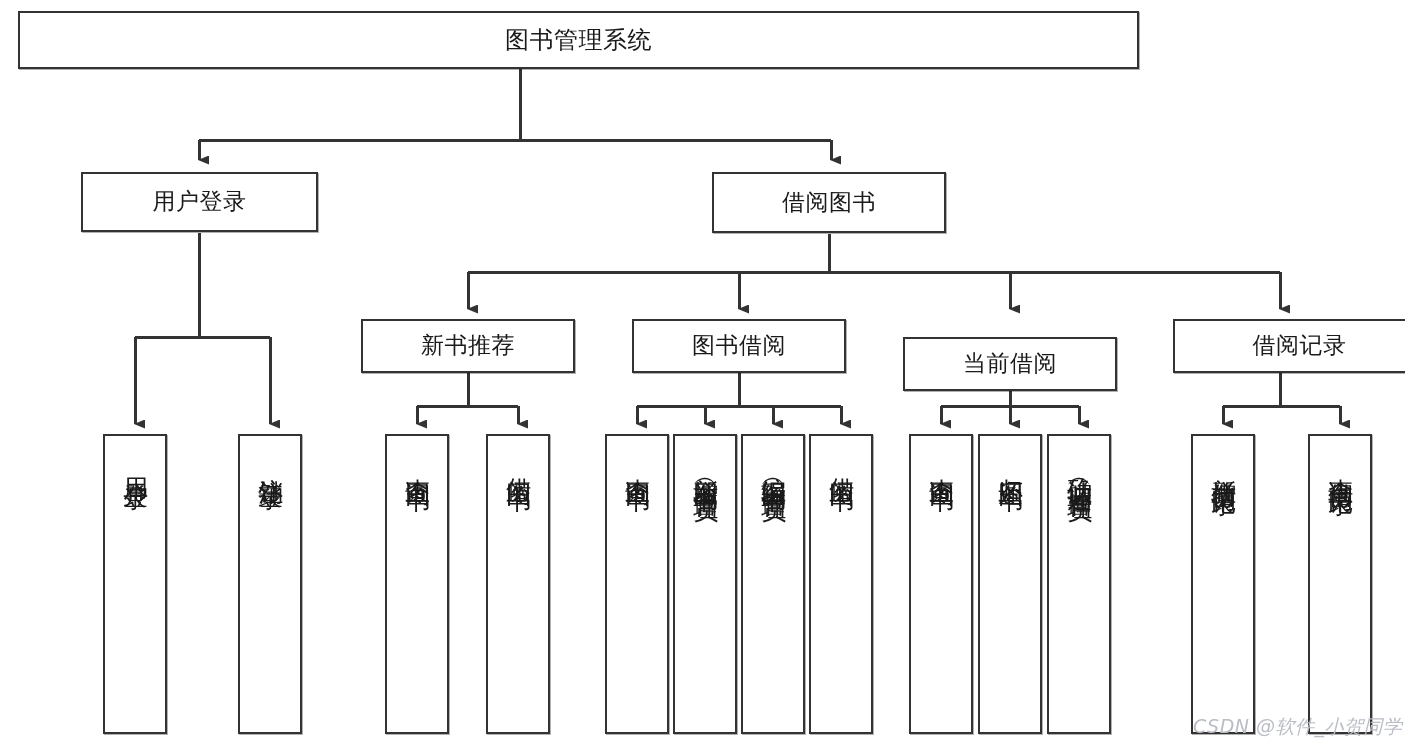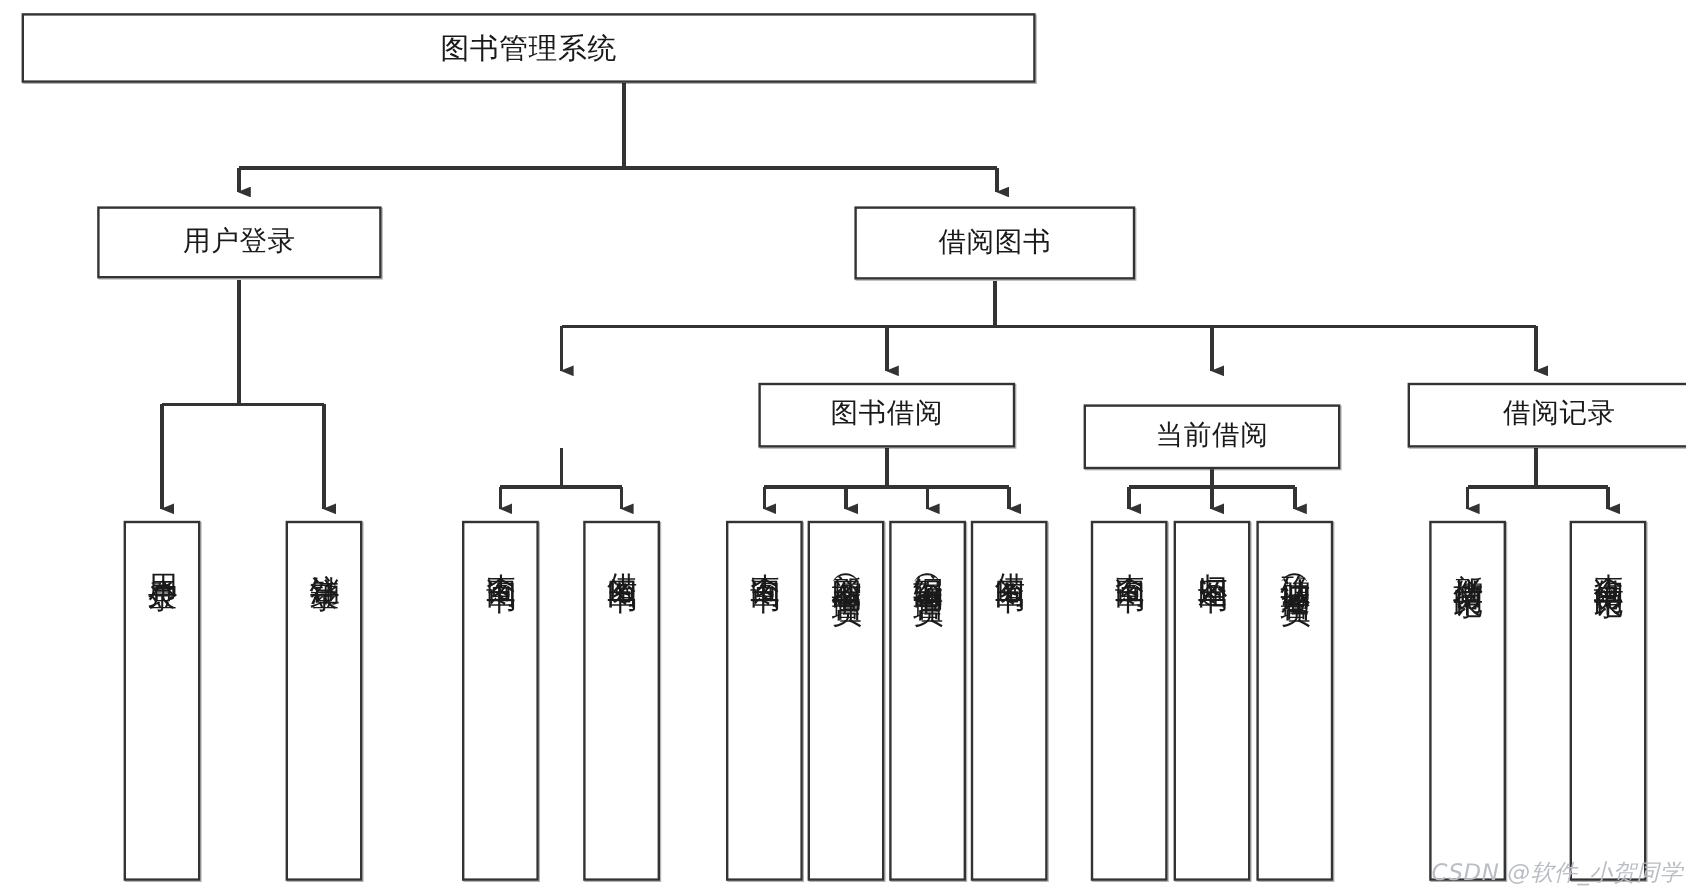--- a/index.html
+++ b/index.html
@@ -122,31 +122,34 @@
       <path d="M1010,406 L1010,424" marker-end="url(#arrowhead)"></path>
       <path d="M1079,406 L1079,424" marker-end="url(#arrowhead)"></path>
 
       <path d="M1280,373 L1280,406"></path>
       <path d="M1223,406 L1340,406"></path>
       <path d="M1223,406 L1223,424" marker-end="url(#arrowhead)"></path>
       <path d="M1340,406 L1340,424" marker-end="url(#arrowhead)"></path>
     </g>
   </svg>
 
-  <div class="node horizontal title-node" style="left:18px; top:11px; width:845px; height:58px;">
+  <div class="node horizontal title-node" style="left:18px; top:11px; width:1121px; height:58px;">
     <span class="node-label">图书管理系统</span>
   </div>
 
   <div class="node horizontal" style="left:81px; top:172px; width:237px; height:60px;">
     <span class="node-label">用户登录</span>
   </div>
   <div class="node horizontal" style="left:712px; top:172px; width:234px; height:61px;">
     <span class="node-label">借阅图书</span>
   </div>
 
+  <div class="node horizontal" style="left:361px; top:319px; width:214px; height:54px;">
+    <span class="node-label">新书推荐</span>
+  </div>
   <div class="node horizontal" style="left:632px; top:319px; width:214px; height:54px;">
     <span class="node-label">图书借阅</span>
   </div>
   <div class="node horizontal" style="left:903px; top:337px; width:214px; height:54px;">
     <span class="node-label">当前借阅</span>
   </div>
   <div class="node horizontal" style="left:1173px; top:319px; width:253px; height:54px;">
     <span class="node-label">借阅记录</span>
   </div>
 

